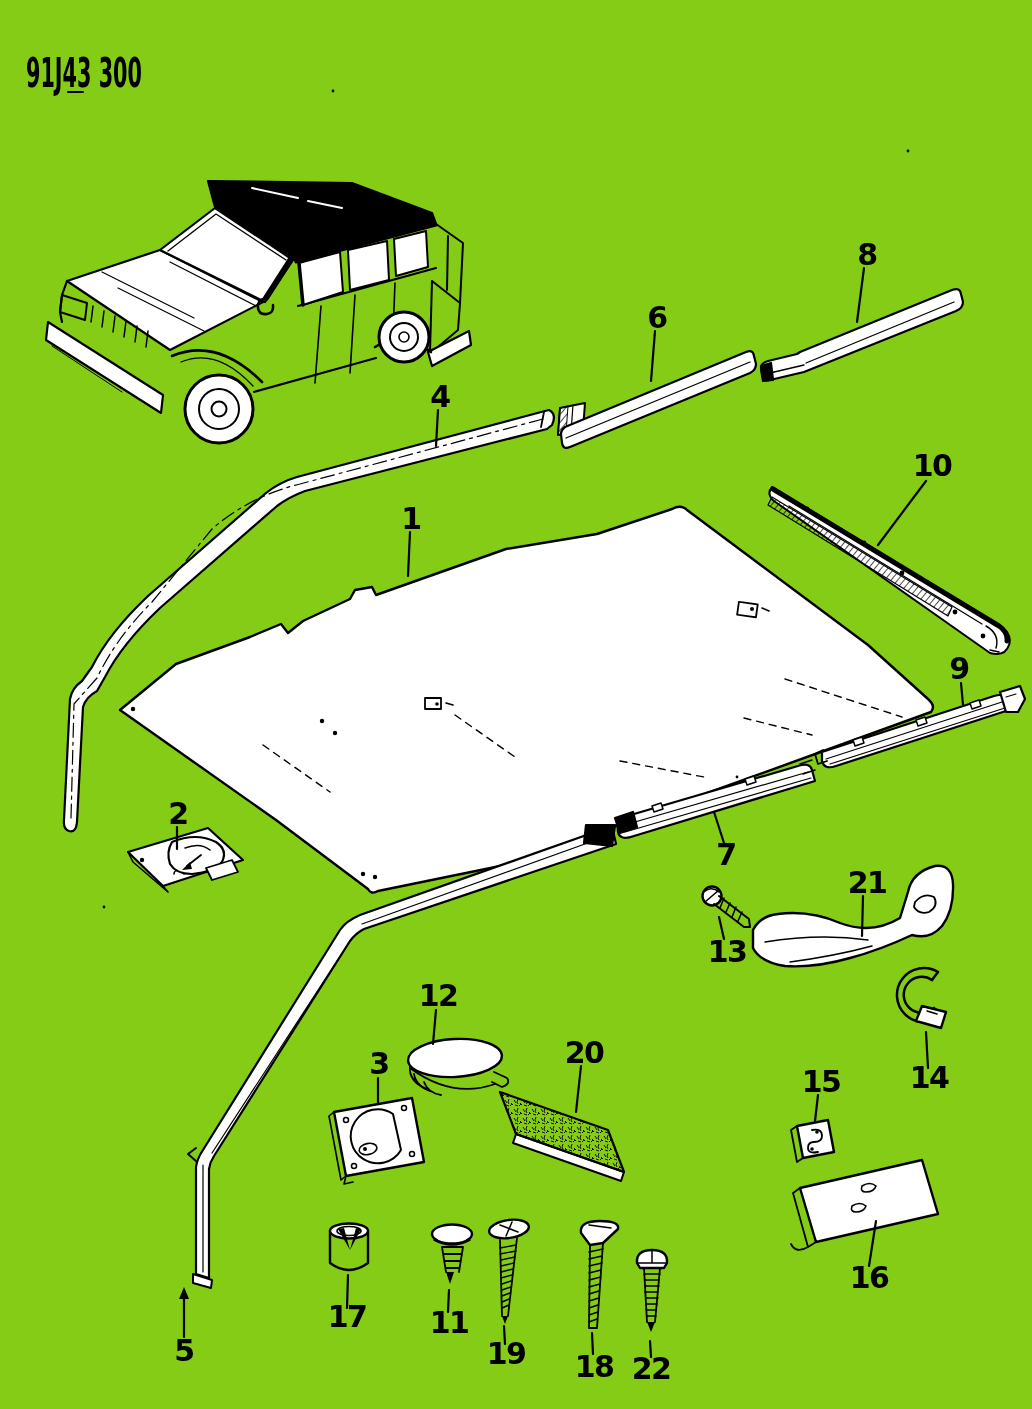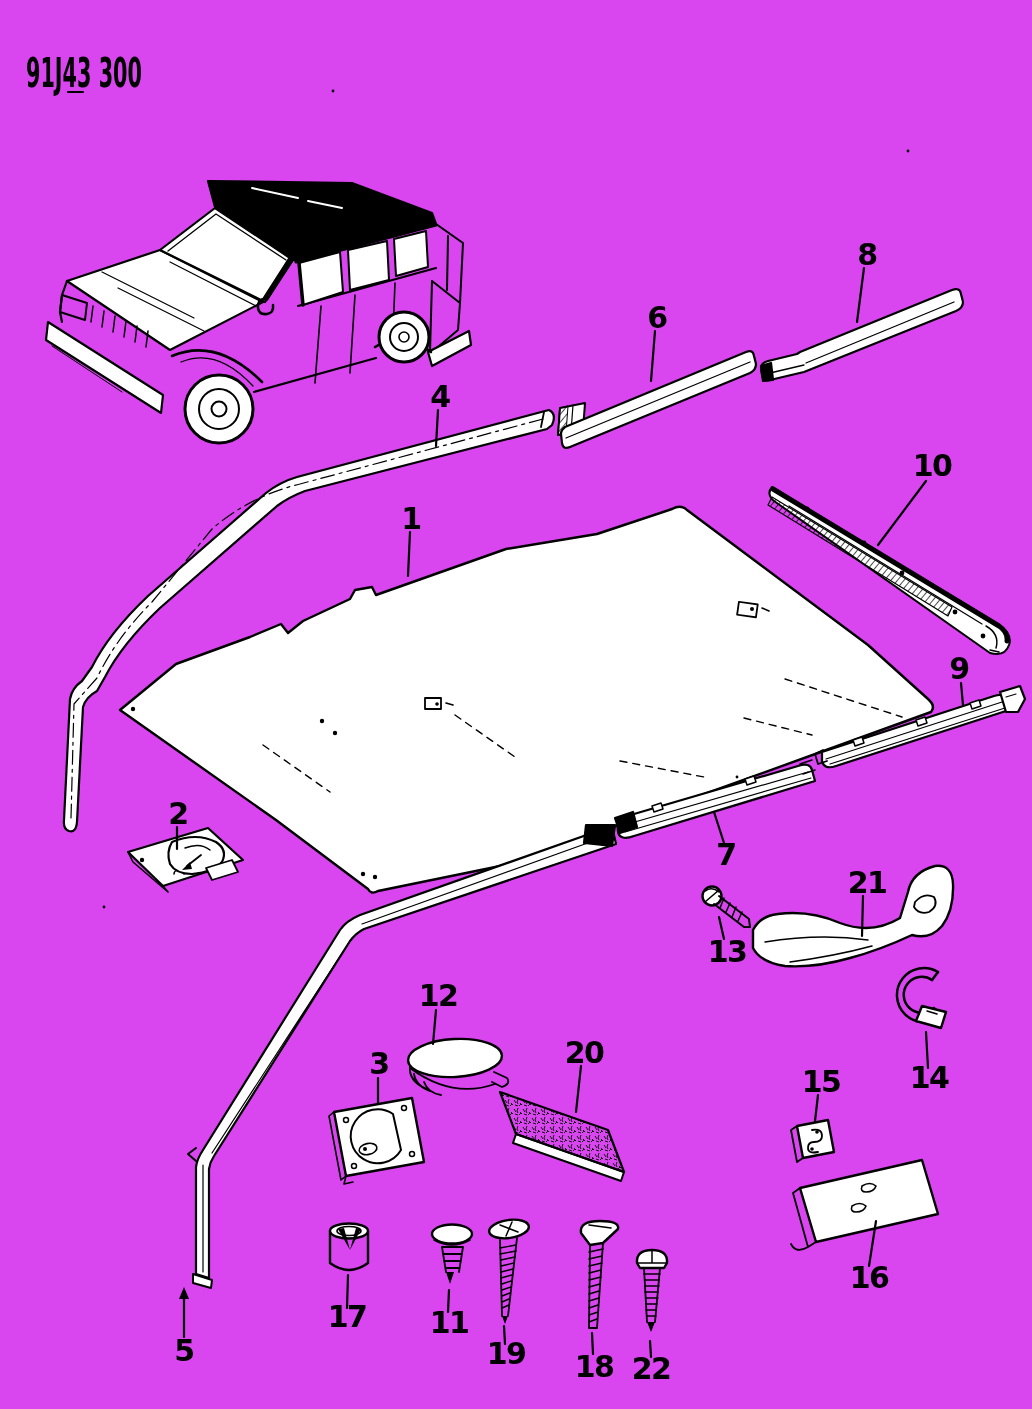--- a/index.html
+++ b/index.html
@@ -1,16 +1,16 @@
 <!DOCTYPE html>
 <html><head>
 <meta charset="utf-8">
 <style>
   html,body{margin:0;padding:0;background:#fff;}
-  .stage{position:relative;width:1032px;height:1409px;background:#d946ef;overflow:hidden;}
+  .stage{position:relative;width:1032px;height:1409px;background:#84cc16;overflow:hidden;}
   svg{display:block;}
   .lbl{font-family:"DejaVu Sans",sans-serif;font-weight:bold;font-size:30px;fill:#000;letter-spacing:-1.5px;}
   .hdr{font-family:"DejaVu Sans",sans-serif;font-weight:bold;font-size:41px;fill:#000;}
 </style>
 </head>
 <body>
 
 <div class="stage">
 <svg viewBox="0 0 1032 1409" width="1032" height="1409">
   <defs>

